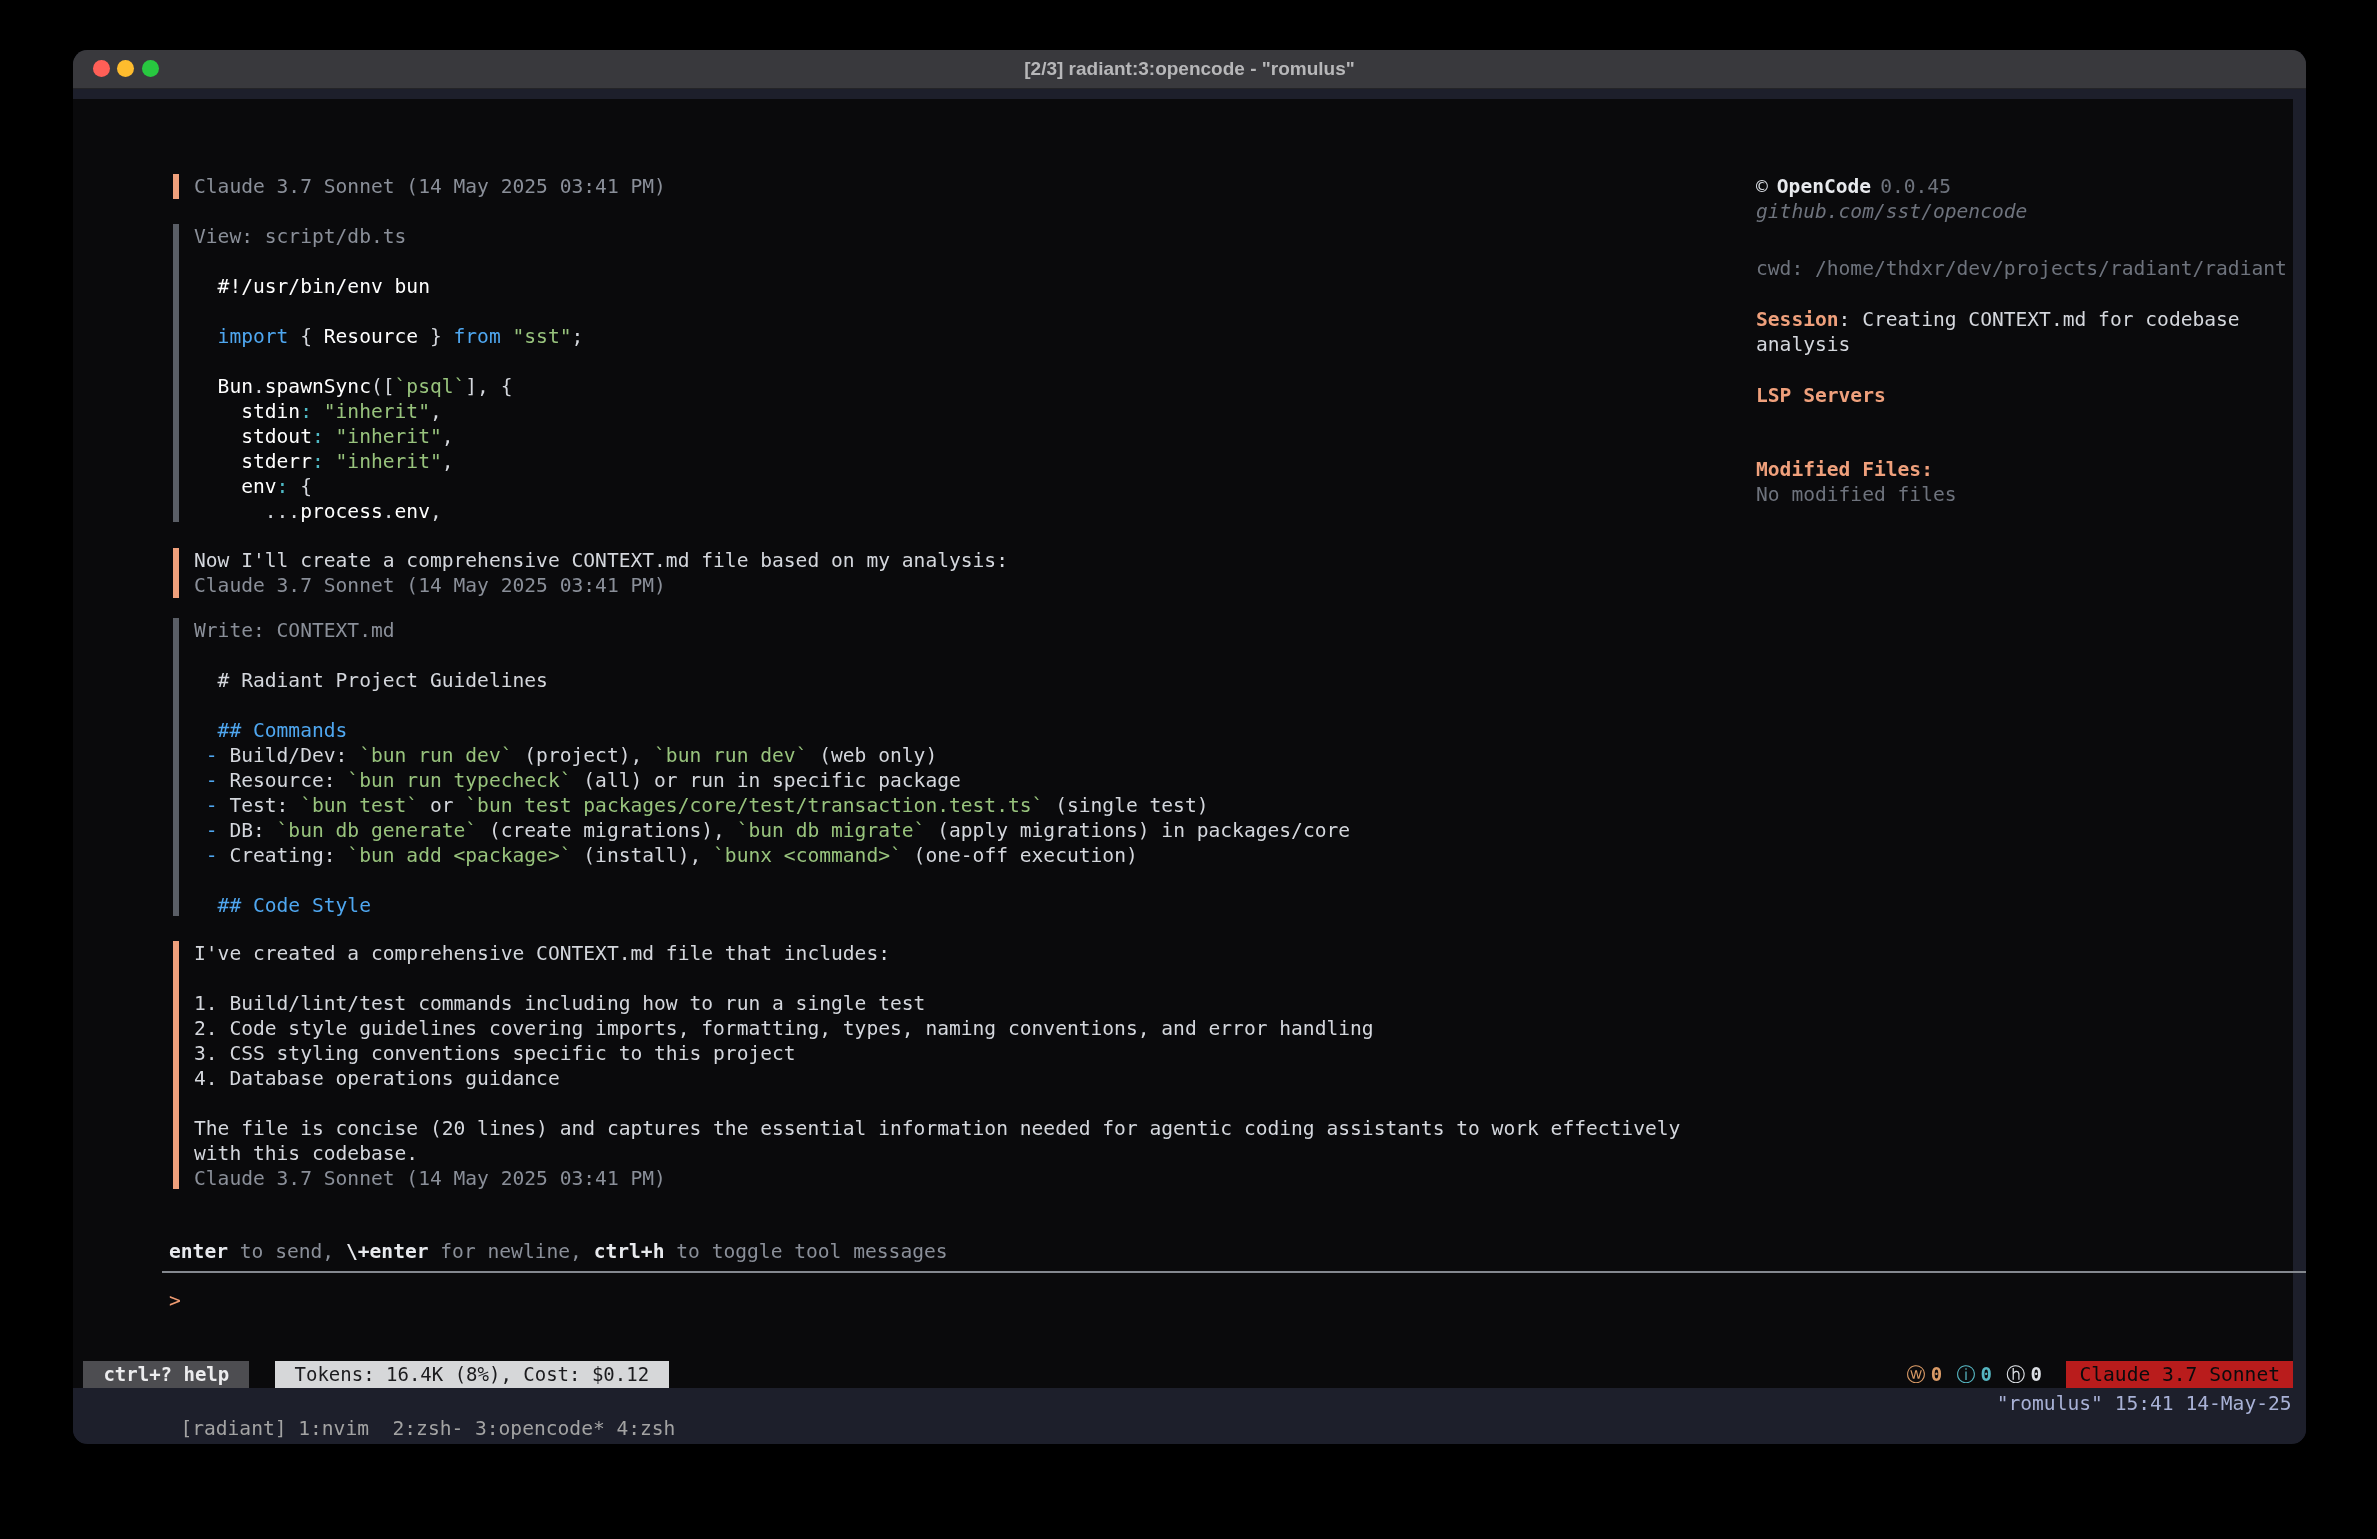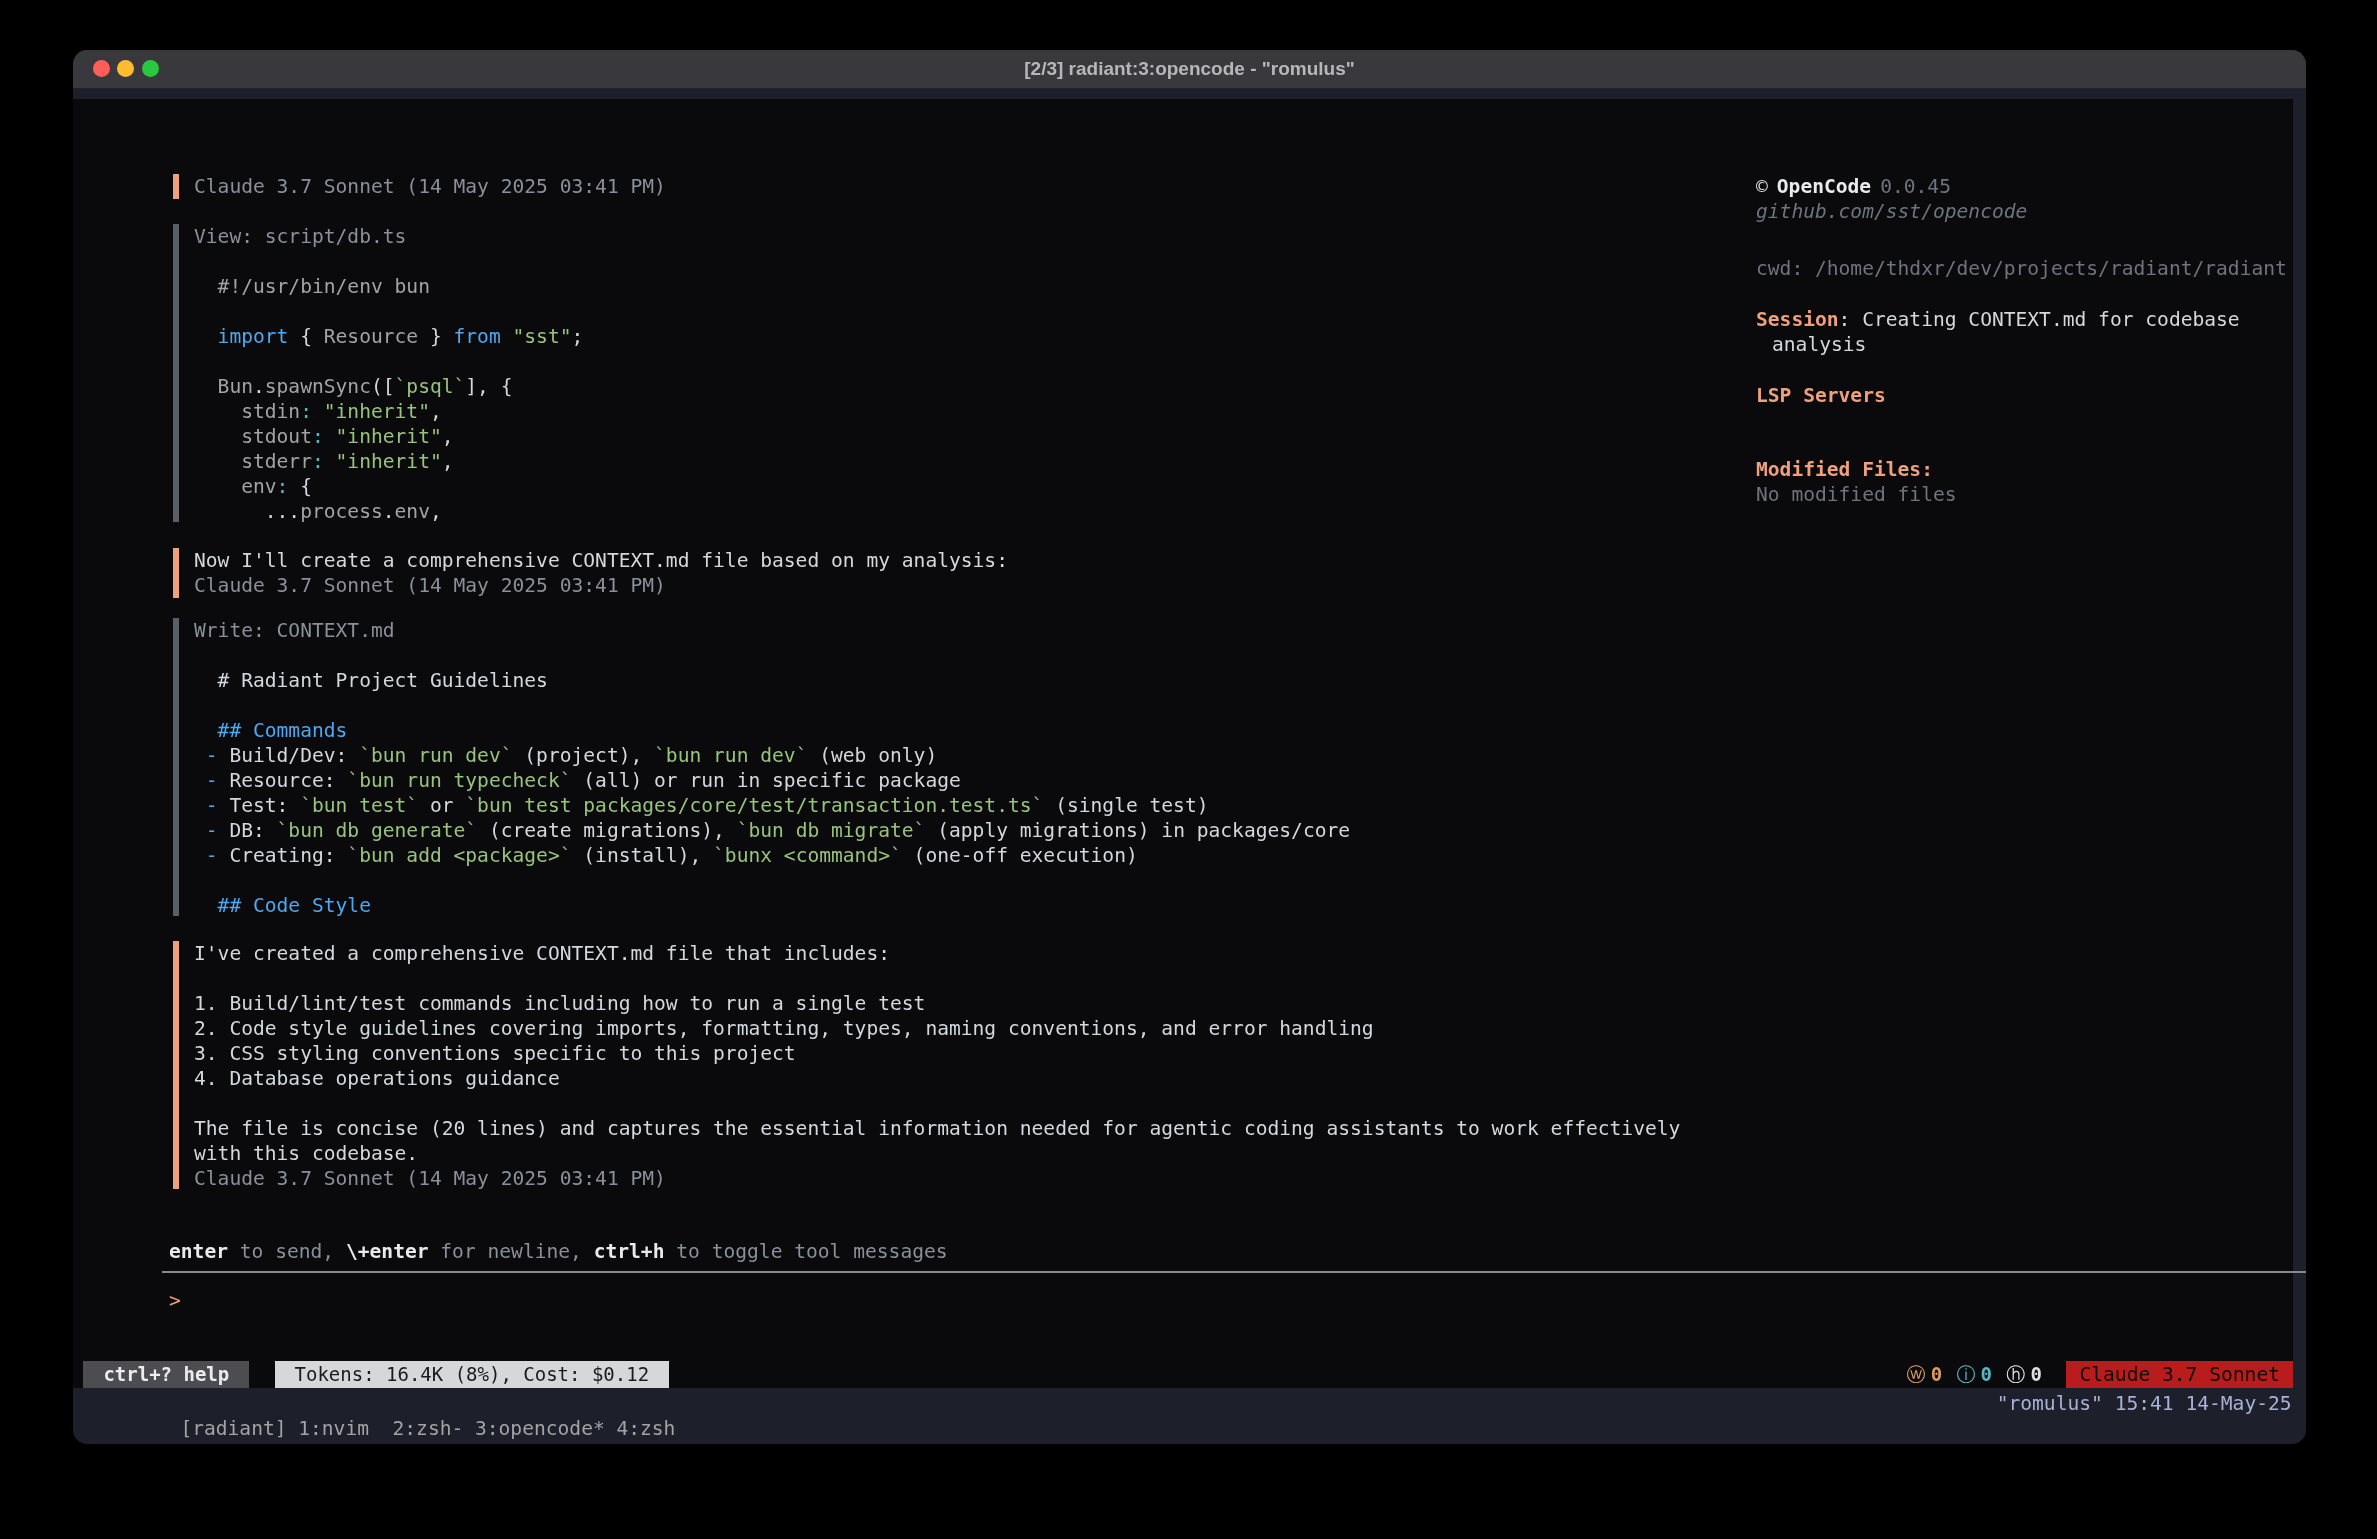--- a/index.html
+++ b/index.html
@@ -22,21 +22,21 @@
   
   .abs{position:absolute;}
   .mono{font-size:19.6px;line-height:25px;white-space:pre;}
   .tline{height:25px;white-space:pre;font-size:19.6px;line-height:25px;}
   .bar{position:absolute;width:5.9px;}
   .bar-orange{background:#efa07c;}
   .bar-gray{background:#5a5e66;}
   .c-w{color:#d4d7dd;}
   .c-g{color:#8a8f99;}
   .c-dim{color:#6e737d;}
-  .c-red{color:#a3a3a3;}
+  .c-red{color:#ffffff;}
   .c-blue{color:#4fa7f0;}
   .c-green{color:#98c37d;}
   .c-teal{color:#4fb9c5;}
   .c-b{color:#e8eaee;font-weight:700;}
   .c-orange{color:#efa07c;}
   .bold{font-weight:700;}
 
   .divider{position:absolute;background:#84888f;height:2px;}
   .prompt{color:#ef9b72;}
 
@@ -140,21 +140,21 @@
 
     <div class="abs mono" style="left:96px;top:1189px;"><span class="c-b">enter</span><span class="c-g"> to send, </span><span class="c-b">\+enter</span><span class="c-g"> for newline, </span><span class="c-b">ctrl+h</span><span class="c-g"> to toggle tool messages</span></div>
     <div class="divider" style="left:89px;top:1221px;width:2195px;"></div>
     <div class="abs mono prompt" style="left:96px;top:1238px;width:2088px;height:98px;"><span>&gt;</span></div>
 
     <div>
       <div class="side-line" style="left:1683px;top:124px;"><span class="c-w">©</span><span class="c-b" style="margin-left:9px;">OpenCode</span><span class="c-dim" style="margin-left:9px;">0.0.45</span></div>
       <div class="side-line c-dim" style="left:1683px;top:149px;font-style:italic;">github.com/sst/opencode</div>
       <div class="side-line c-dim" style="left:1683px;top:206px;">cwd: /home/thdxr/dev/projects/radiant/radiant</div>
       <div class="side-line" style="left:1683px;top:257px;"><span class="c-orange bold">Session</span><span class="c-w">: Creating CONTEXT.md for codebase</span></div>
-      <div class="side-line c-w" style="left:1683px;top:282px;margin-left:16px;">analysis</div>
+      <div class="side-line c-w" style="left:1683px;top:282px;">analysis</div>
       <div class="side-line c-orange bold" style="left:1683px;top:333px;">LSP Servers</div>
       <div class="side-line c-orange bold" style="left:1683px;top:407px;">Modified Files:</div>
       <div class="side-line c-dim" style="left:1683px;top:432px;">No modified files</div>
     </div>
 
     <div class="statusrow">
       <span class="chip chip-help">ctrl+? help</span>
       <span class="chip chip-tokens">Tokens: 16.4K (8%), Cost: $0.12</span>
       <div class="status-right">
         <span class="diag o"><span class="diag-icon">ⓦ</span><span class="diag-count">0</span></span>

